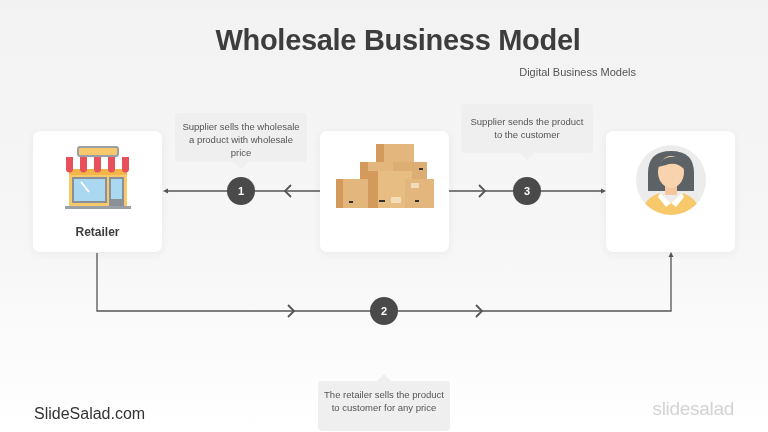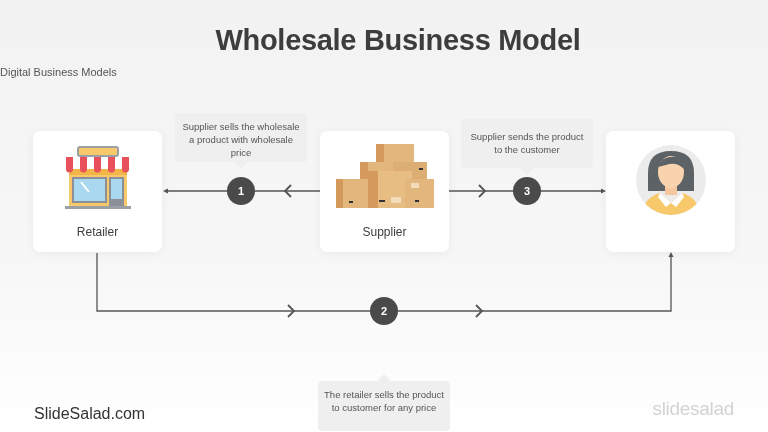--- a/index.html
+++ b/index.html
@@ -6,31 +6,31 @@
   body {
     width:768px; height:432px; overflow:hidden; position:relative;
     background: linear-gradient(#f2f2f2 0%, #f7f7f7 60%, #ffffff 100%);
     font-family: "Liberation Sans", "DejaVu Sans", sans-serif;
   }
   .title {
     position:absolute; top:24px; left:0; width:768px; text-align:center;
     font-size:29px; font-weight:bold; color:#3d3d3d; letter-spacing:-0.3px;padding-left:14px;
   }
   .subtitle {
-    position:absolute; top:66px; left:0; width:636px; text-align:left;
+    position:absolute; top:66px; left:0; width:636px; text-align:right;
     font-size:11px; color:#555;
   }
   .card {
     position:absolute; background:#fff; border-radius:7px;
     box-shadow:0 2px 10px rgba(0,0,0,0.06);
     width:129px; height:121px;
   }
   .card .label {
     position:absolute; bottom:13px; left:0; width:100%; text-align:center;
-    font-size:12px; font-weight:normal; color:#3d3d3d;
+    font-size:12px; font-weight:bold; color:#3d3d3d;
   }
   .card .icon { position:absolute; left:50%; transform:translateX(-50%); top:14px; }
   .callout {
     position:absolute; background:#efefef; border-radius:4px;
     font-size:9.5px; color:#555; text-align:center; line-height:13px;
     padding:7px 6px; box-sizing:border-box;
   }
   .callout.down::after {
     content:""; position:absolute; left:50%; bottom:-7px; margin-left:-7px;
     border-left:7px solid transparent; border-right:7px solid transparent;
@@ -115,21 +115,20 @@
       <rect x="33" y="28" width="10" height="37" fill="#d39a5c"></rect>
       <rect x="70" y="36" width="29" height="29" fill="#e3b67e"></rect>
       <rect x="76" y="40" width="8" height="5" fill="#f3dcb9"></rect>
       <rect x="56" y="54" width="10" height="6" fill="#f3dcb9"></rect>
       <rect x="14" y="58" width="4" height="2" fill="#333"></rect>
       <rect x="44" y="57" width="6" height="2" fill="#333"></rect>
       <rect x="80" y="57" width="4" height="2" fill="#333"></rect>
       <rect x="84" y="25" width="4" height="2" fill="#333"></rect>
     </svg>
   </div>
-  <div class="label">Supplier</div>
 </div>
 
 <div class="card" style="left:606px; top:131px;">
   <div class="icon" style="top:14px;">
     <svg width="70" height="70" viewBox="0 0 70 70">
       <circle cx="35" cy="35" r="35" fill="#ececec"></circle>
       <clipPath id="cc">
           <circle cx="35" cy="35" r="35"></circle>
         </clipPath>
       <g clip-path="url(#cc)">
@@ -143,21 +142,21 @@
       </g>
     </svg>
   </div>
 </div>
 
 <div class="callout down" style="left:175px; top:113px; width:132px; height:49px;">
   <span>Supplier sells the wholesale a product with wholesale price</span>
 </div>
 <div class="badge" style="left:227px; top:177px;">1</div>
 
-<div class="callout down" style="left:461px; top:119px; width:132px; height:49px; padding-top:11px;">
+<div class="callout down" style="left:461px; top:104px; width:132px; height:49px; padding-top:11px;">
   <span>Supplier sends the product to the customer</span>
 </div>
 <div class="badge" style="left:513px; top:177px;">3</div>
 
 <div class="badge" style="left:370px; top:297px;">2</div>
 <div class="callout up" style="left:318px; top:344px; width:132px; height:50px;margin-top:37px;">
   <span>The retailer sells the product to customer for any price</span>
 </div>
 
 <div class="footer-left">SlideSalad.com</div>

